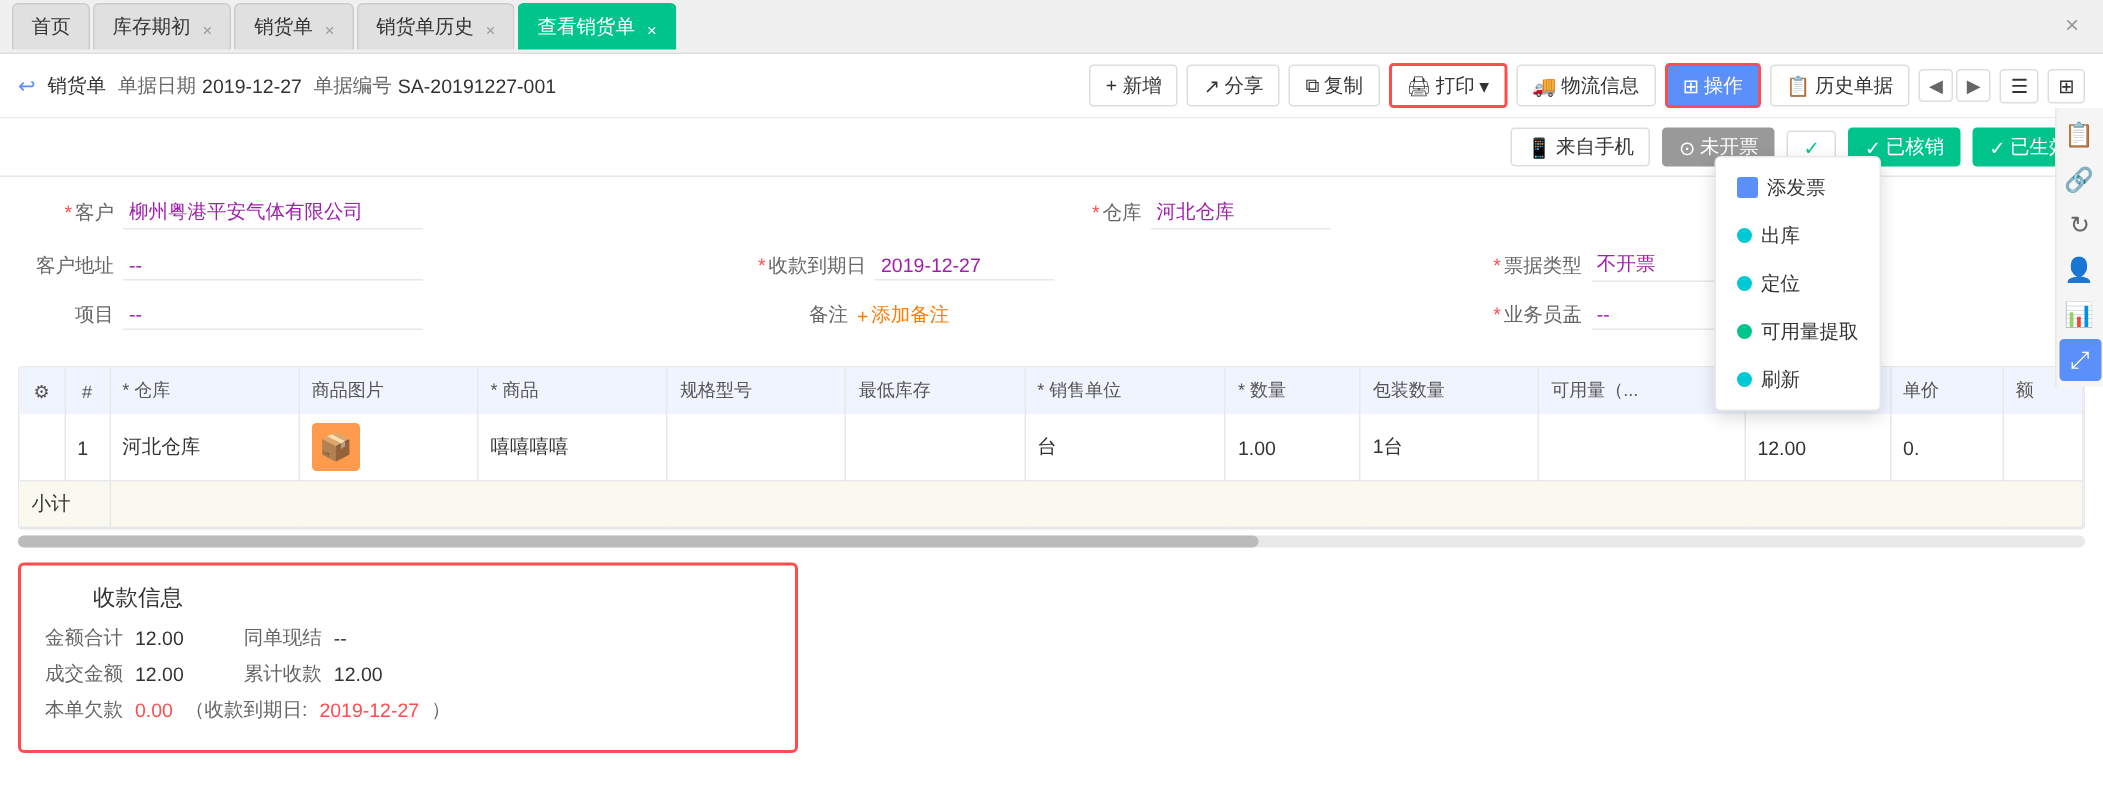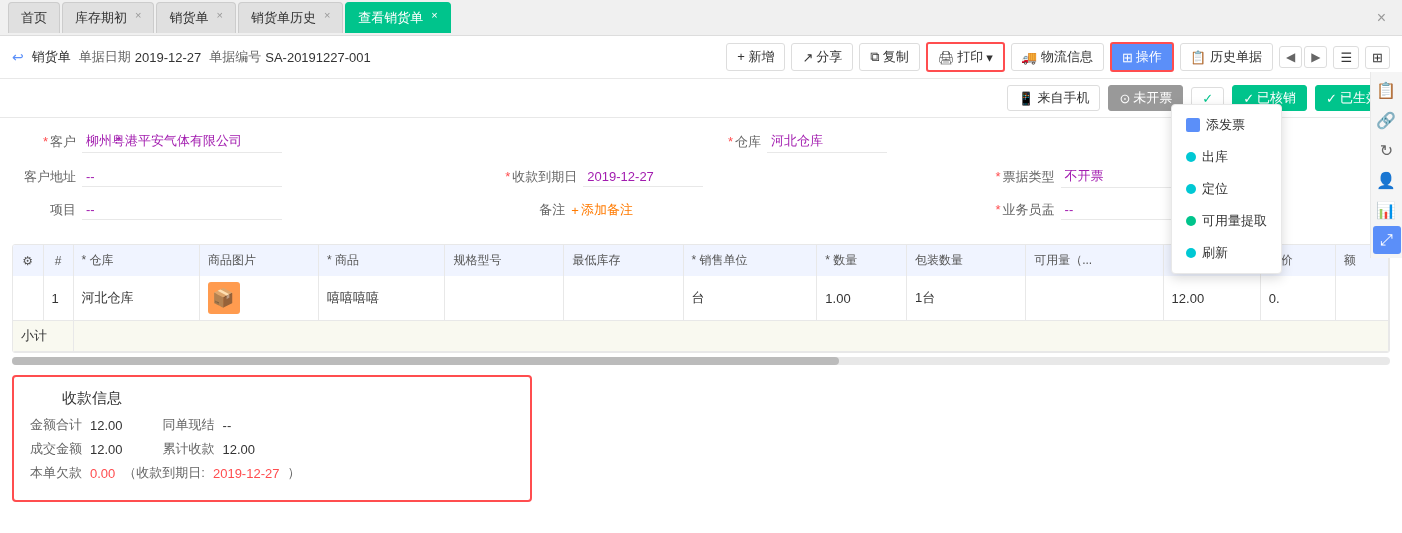--- a/index.html
+++ b/index.html
@@ -4,21 +4,21 @@
   <style>
     * { box-sizing: border-box; margin: 0; padding: 0; }
     body { font-family: 'Microsoft YaHei', Arial, sans-serif; font-size: 13px; background: #f5f5f5; color: #333; }
 
     
     .tab-bar {
       display: flex; align-items: center; background: #f0f0f0; border-bottom: 1px solid #ddd;
       padding: 0 8px; height: 36px; gap: 2px;
     }
     .tab {
-      display: flex; align-items: flex-start; padding: 6px 12px; background: #e0e0e0;
+      display: flex; align-items: flex-end; padding: 6px 12px; background: #e0e0e0;
       border-radius: 4px 4px 0 0; cursor: pointer; font-size: 13px; gap: 4px;
       border: 1px solid #ccc; border-bottom: none; white-space: nowrap;
     }
     .tab.green { background: #00c48c; color: #fff; border-color: #00c48c; }
     .tab-close { font-size: 11px; color: #999; cursor: pointer; margin-left: 4px; }
     .tab.green .tab-close { color: #fff; }
     .close-btn { margin-left: auto; font-size: 16px; color: #999; cursor: pointer; padding: 4px 8px; }
 
     
     .main { background: #fff; min-height: 497px; position: relative; }
@@ -339,21 +339,21 @@
         <div class="payment-item">
           <span class="payment-key">本单欠款</span>
           <span class="payment-val-red">0.00</span>
           <span class="payment-key">（收款到期日:</span>
           <span class="payment-val-date">2019-12-27</span>
           <span class="payment-key">）</span>
         </div>
       </div>
     </div>
 
-    <div class="dropdown-menu" style="top: 68px; right: 120px;">
+    <div class="dropdown-menu" style="top: 68px; right: 148px;">
       <div class="dropdown-item">
         <span style="width:14px; height:14px; background:#5b8ff9; border-radius:2px; display:inline-block; flex-shrink:0;"></span>
         <span>添发票</span>
       </div>
       <div class="dropdown-item">
         <span style="width:10px; height:10px; background:#00c8d4; border-radius:50%; display:inline-block; flex-shrink:0;"></span>
         <span>出库</span>
       </div>
       <div class="dropdown-item">
         <span style="width:10px; height:10px; background:#00c8d4; border-radius:50%; display:inline-block; flex-shrink:0;"></span>

